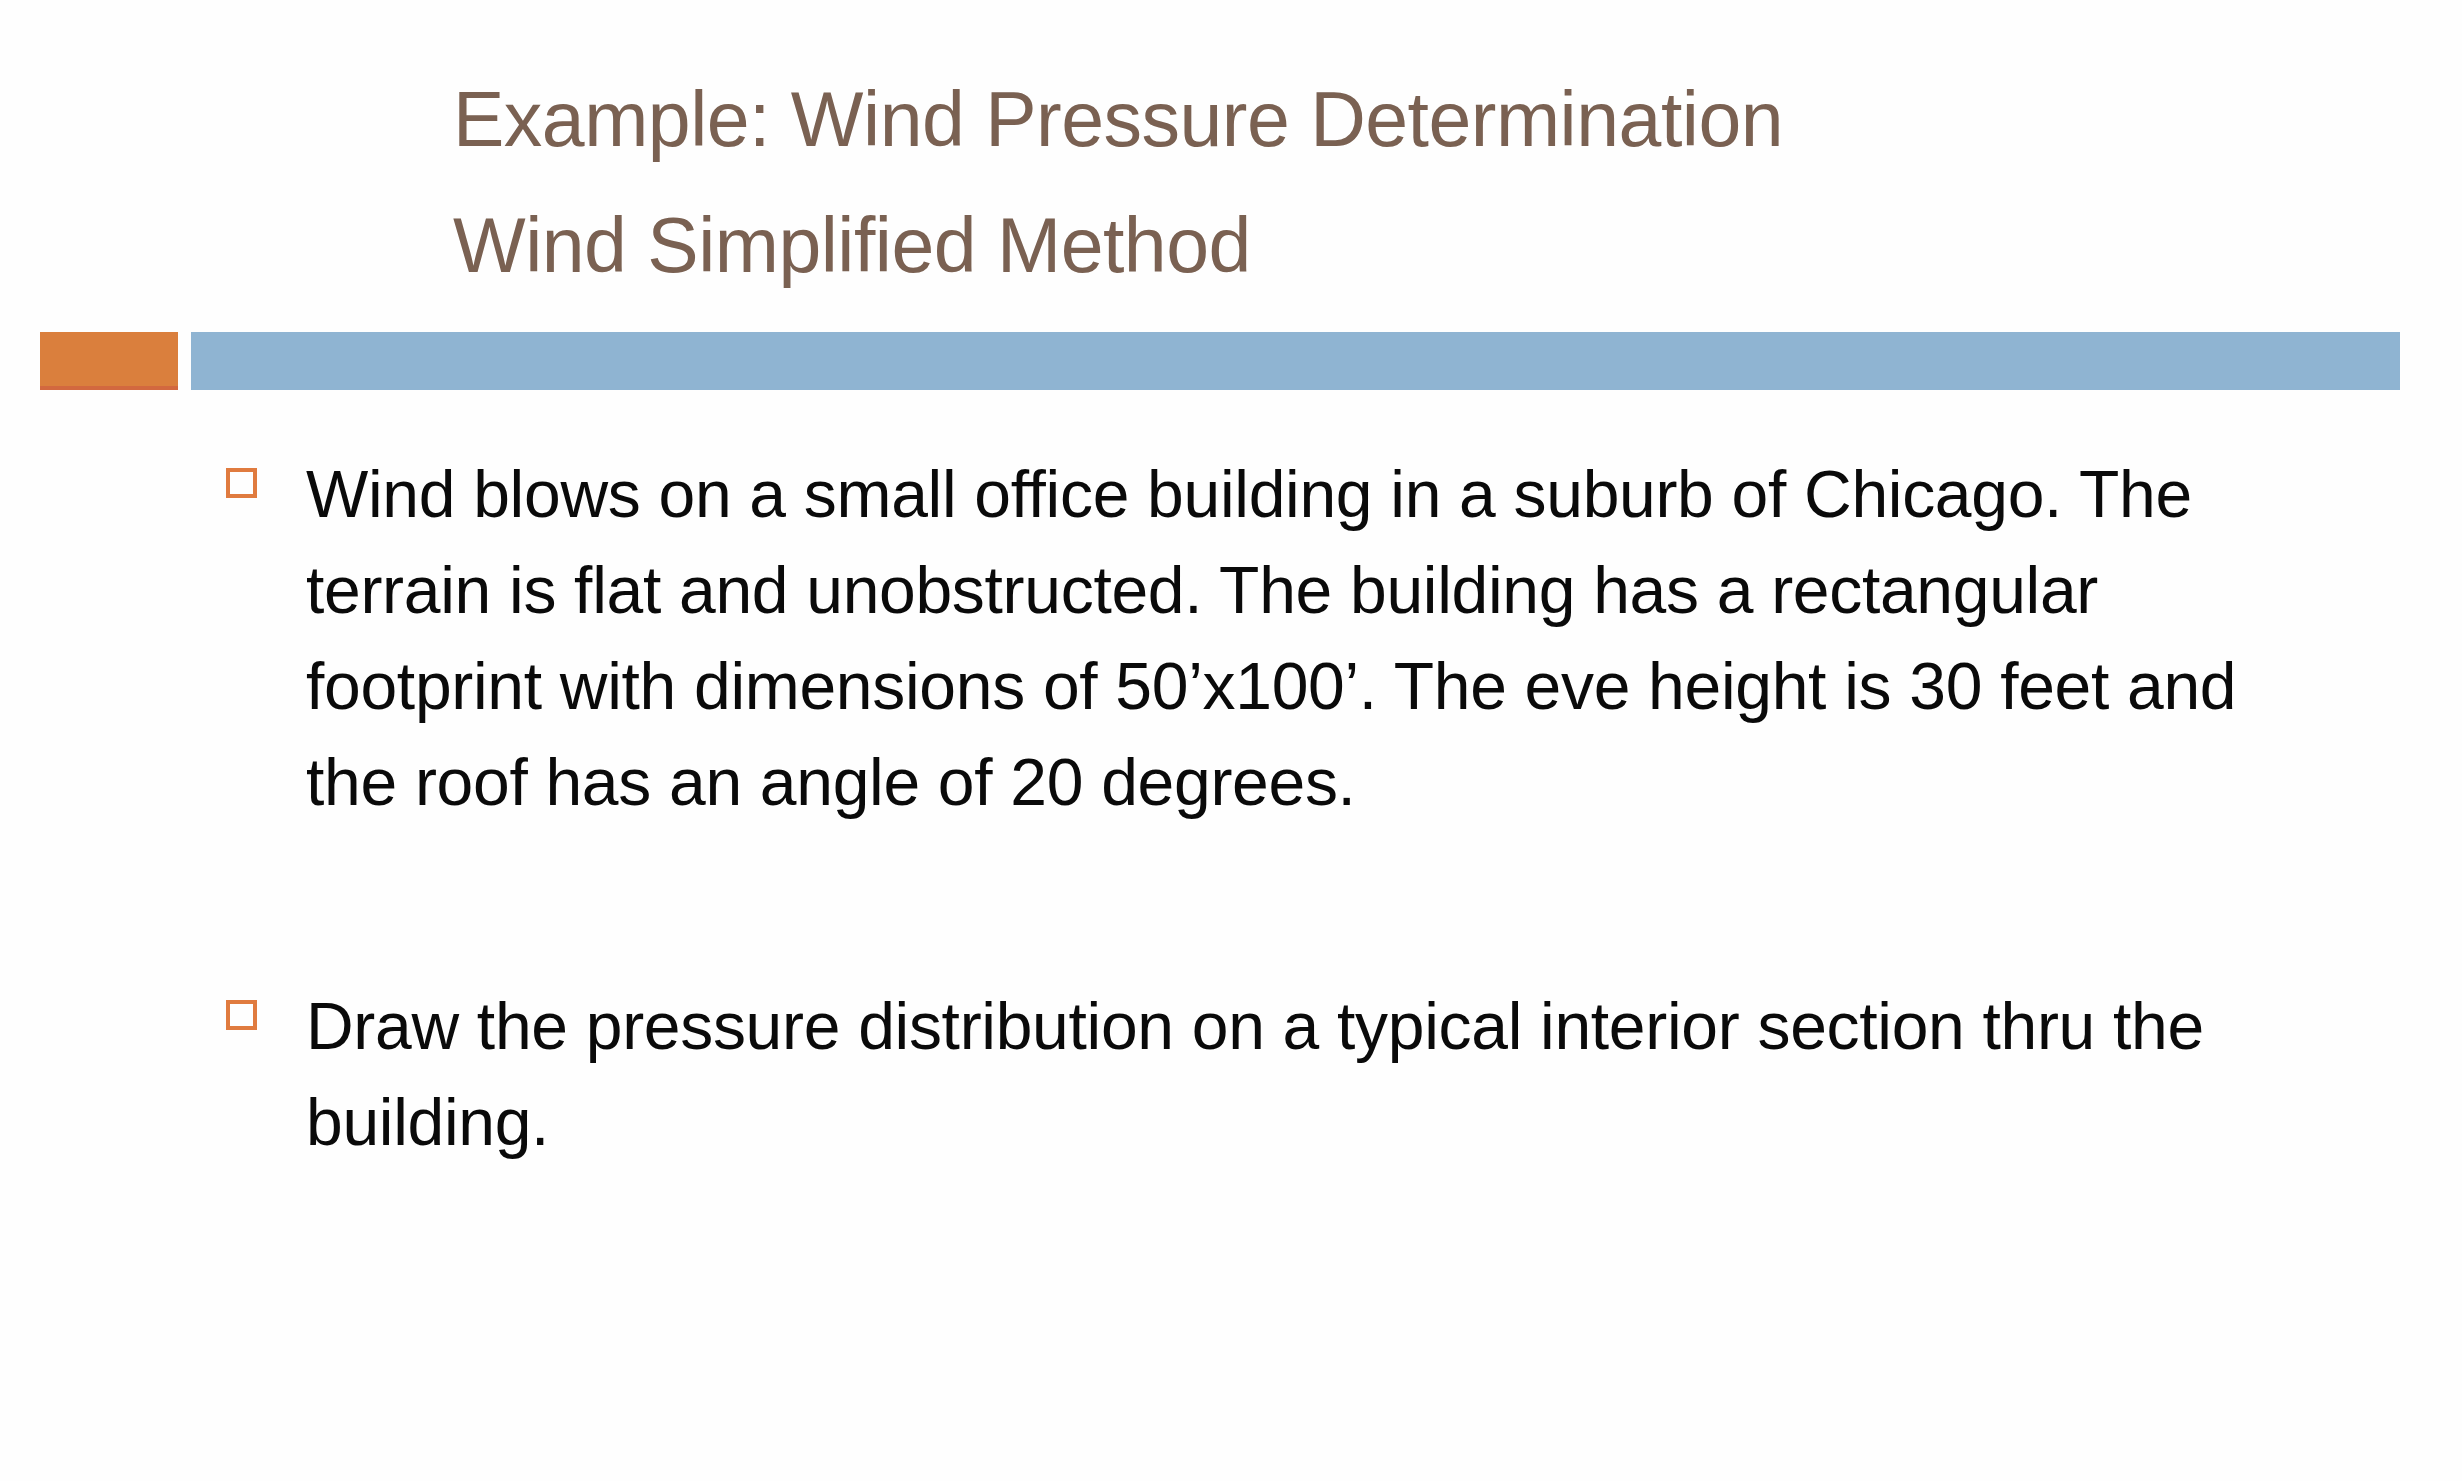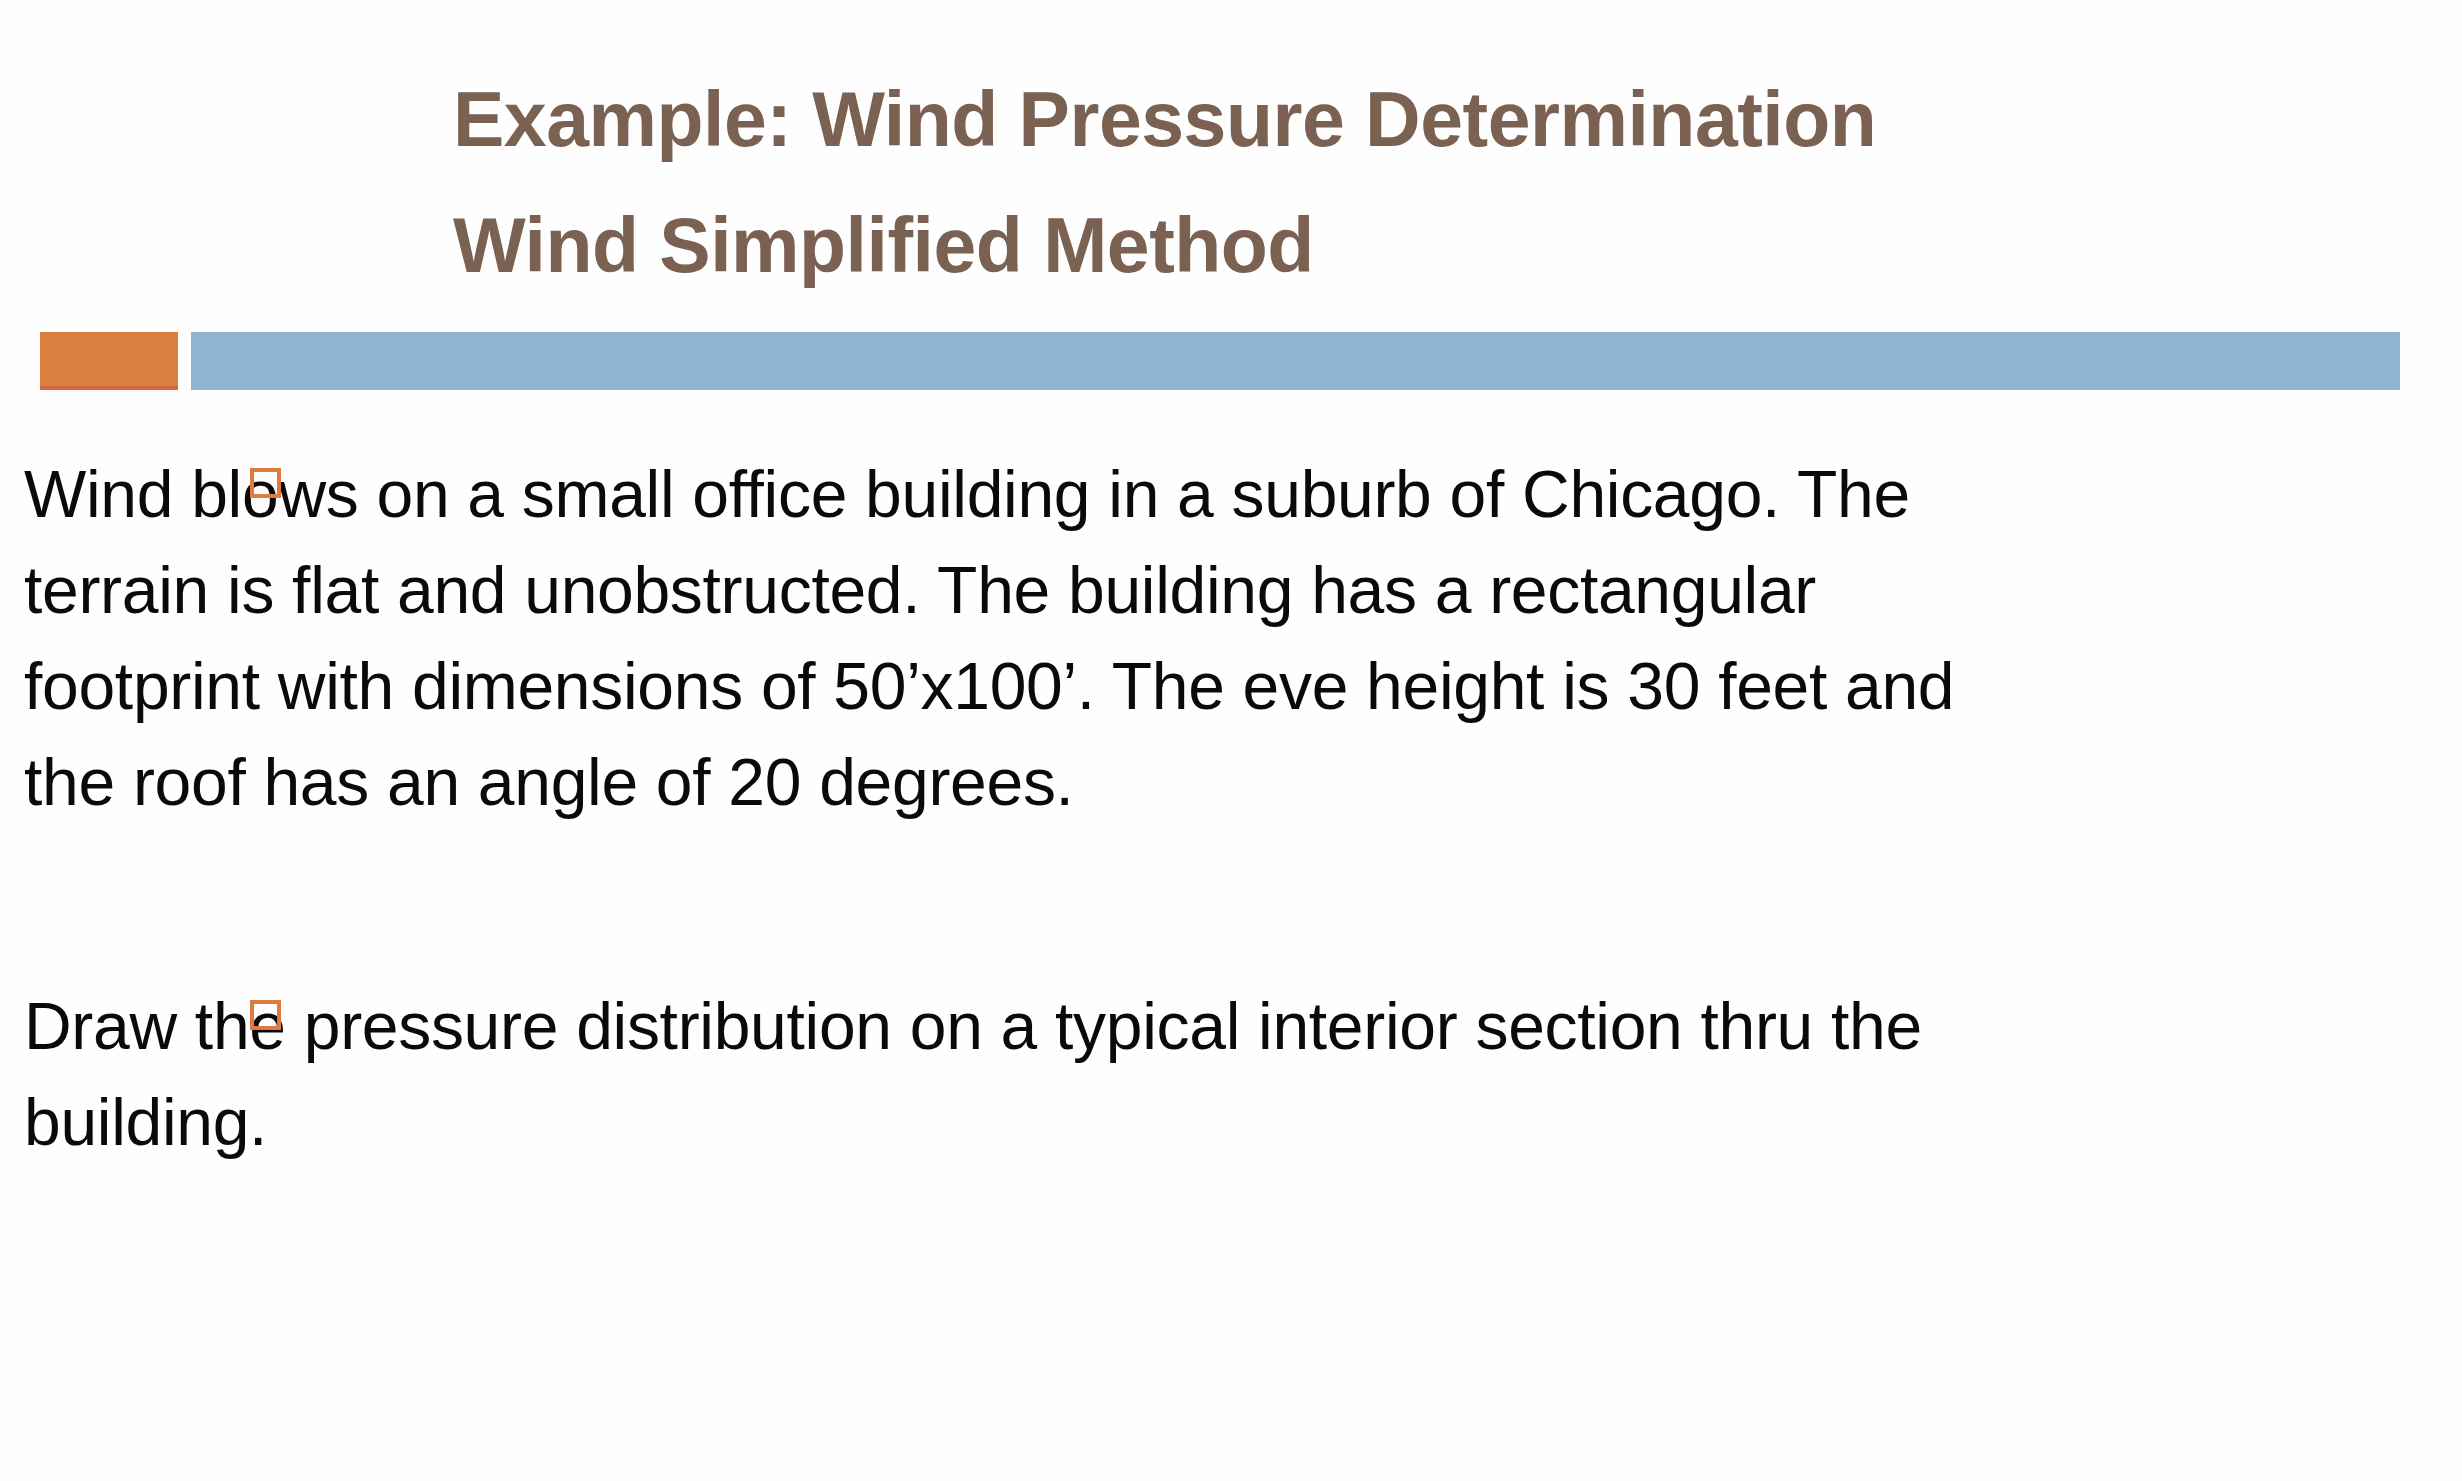--- a/index.html
+++ b/index.html
@@ -27,21 +27,21 @@
     position: absolute;
     left: 453px;
     top: 56px;
     width: 1800px;
   }
 
   .title-line {
     font-family: "Liberation Sans", sans-serif;
     font-size: 77px;
     line-height: 126px;
-    font-weight: 700;
+    font-weight: 400;
     color: #7A6152;
     letter-spacing: -0.5px;
     white-space: nowrap;
   }
 
   
   .accent-row {
     position: absolute;
     left: 0;
     top: 332px;
@@ -72,22 +72,22 @@
   
   .body-block {
     position: absolute;
     left: 0;
     top: 446px;
     width: 2462px;
   }
 
   .bullet-item {
     position: relative;
+    padding-left: 306px;
     margin-bottom: 148px;
-    margin-left: 24px;
   }
 
   .bullet-item:last-child {
     margin-bottom: 0;
   }
 
   .bullet-marker {
     position: absolute;
     left: 226px;
     top: 21.6px;

